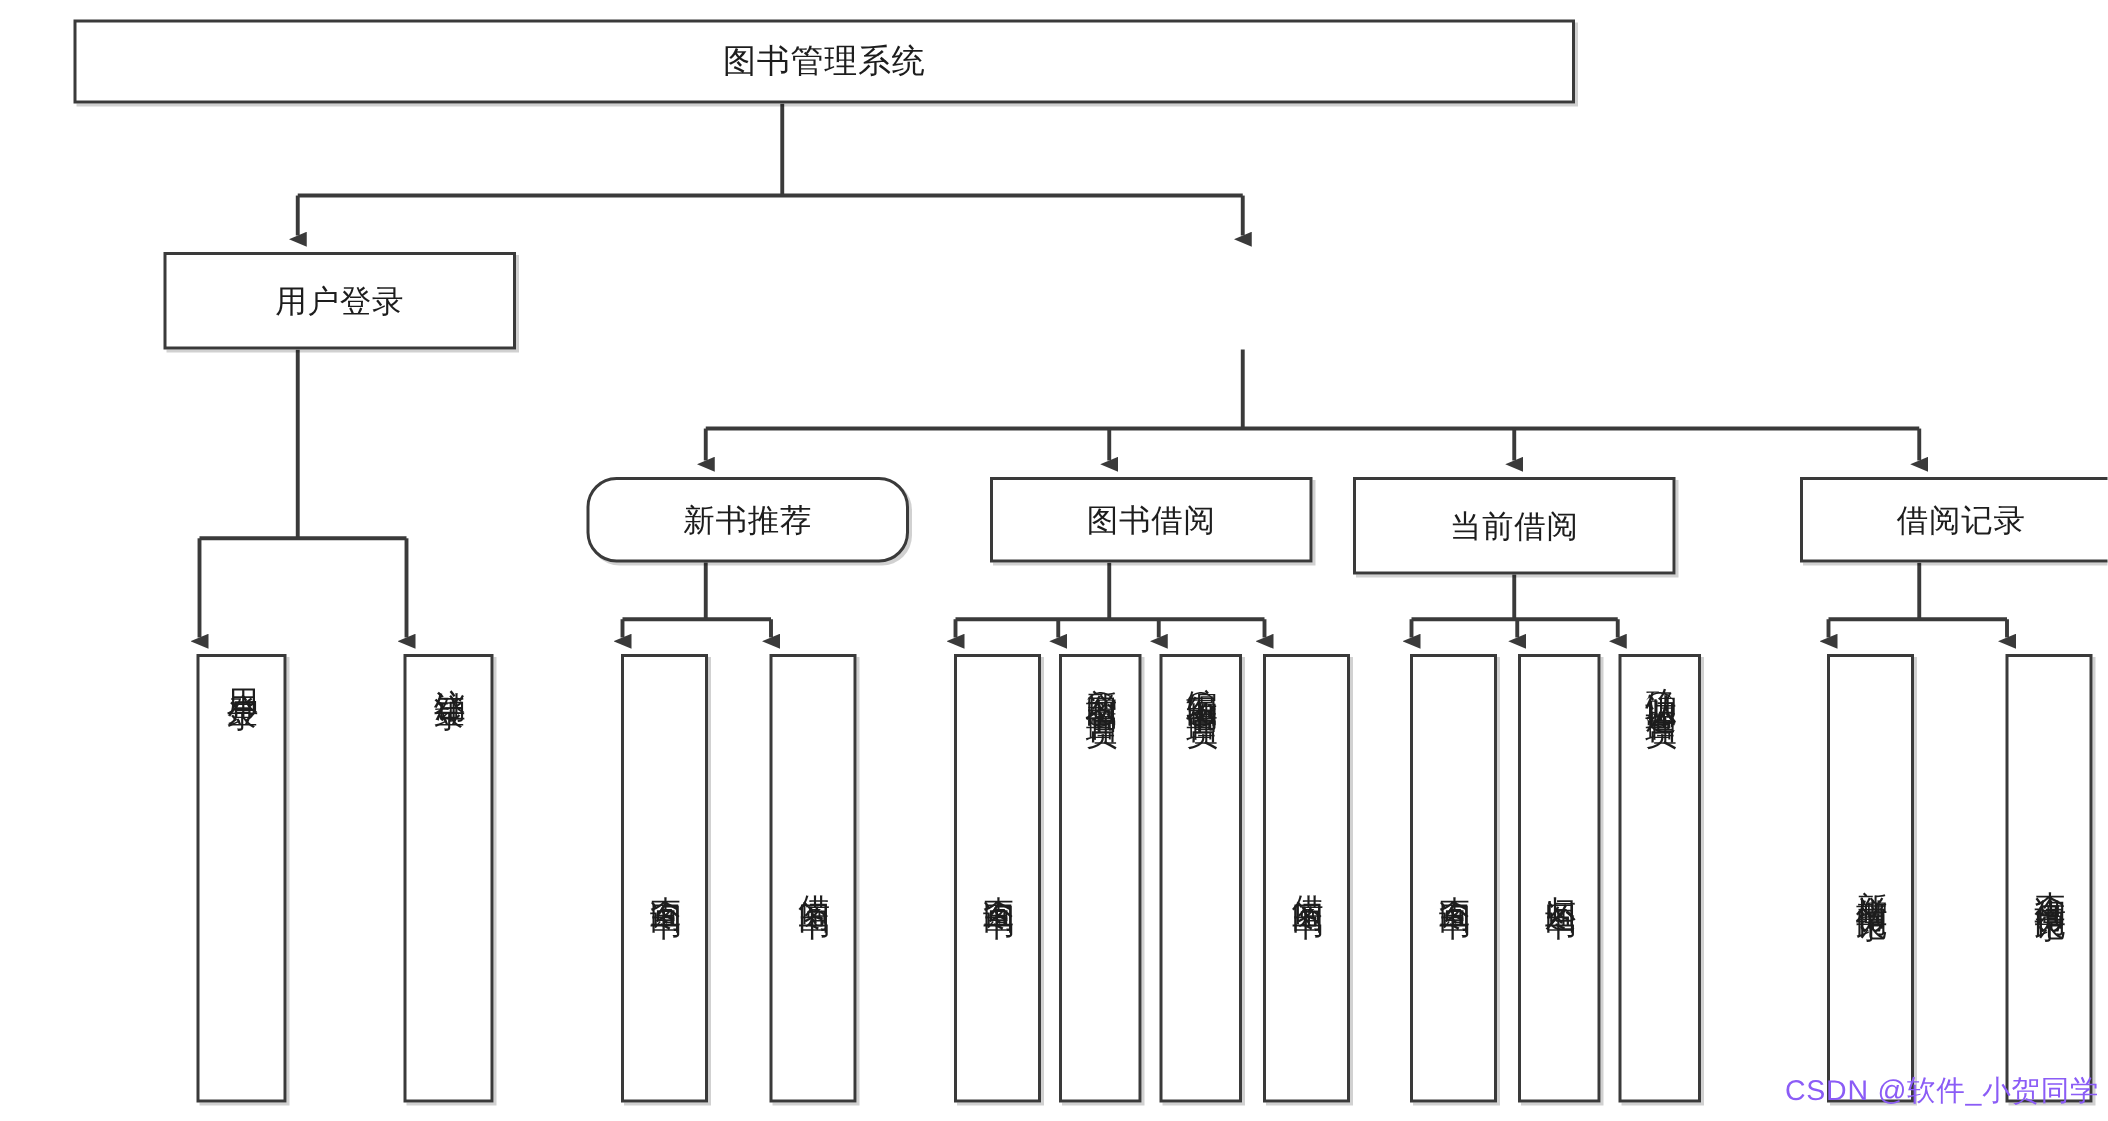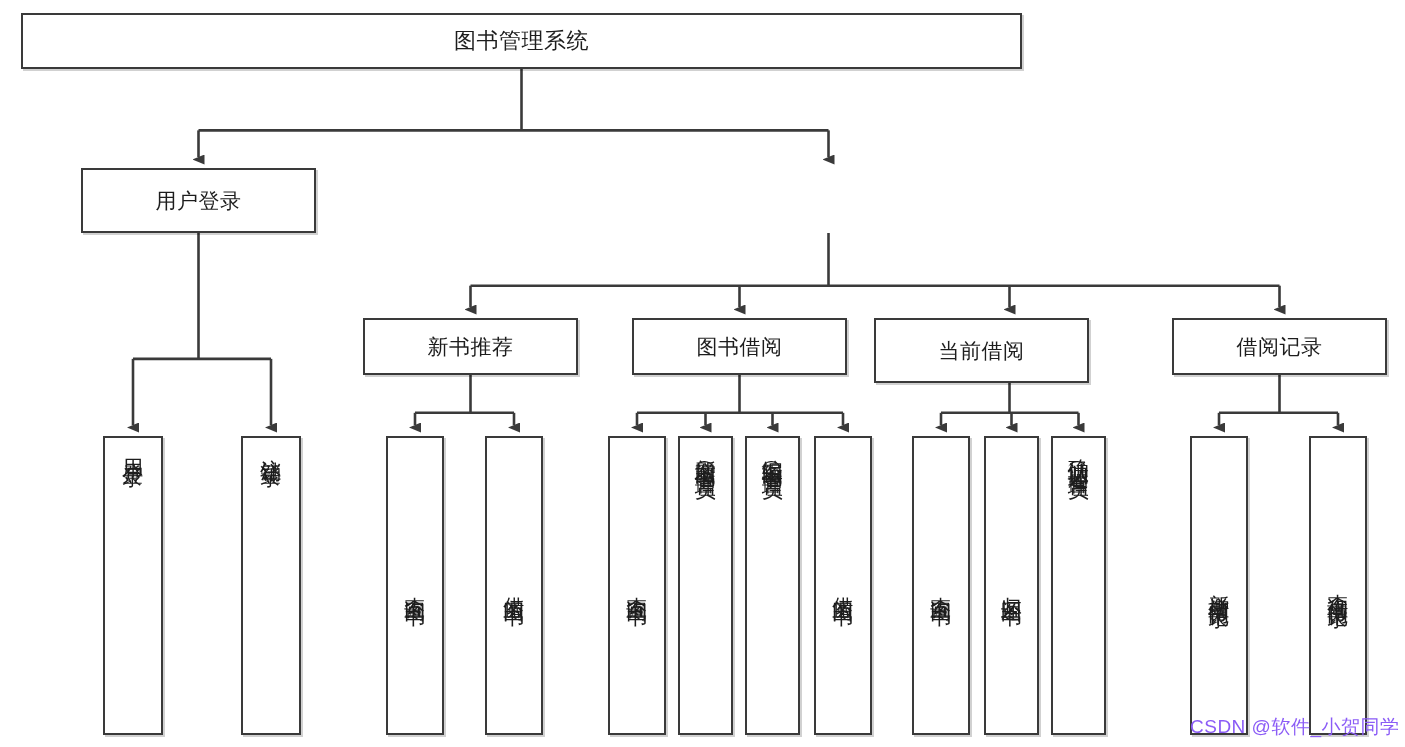--- a/index.html
+++ b/index.html
@@ -27,20 +27,21 @@
     top: 0;
     width: 1405px;
     height: 747px;
   }
   .node {
     position: absolute;
     box-sizing: border-box;
     border: 2px solid #3a3a3a;
     background: #ffffff;
     box-shadow: 2px 2px 0 rgba(0,0,0,0.18);
+    margin-left: 28px;
   }
   .node-label {
     position: absolute;
     left: 0; top: 0; right: 0; bottom: 0;
     display: flex;
     align-items: center;
     justify-content: center;
     color: #1d1d1d;
     letter-spacing: 0.5px;
     white-space: nowrap;
@@ -129,21 +130,21 @@
   </svg>
 
   <div class="node root horiz" style="left: 21px; top: 13px; width: 1001px; height: 56px;">
     <span class="node-label">图书管理系统</span>
   </div>
 
   <div class="node horiz" style="left: 81px; top: 168px; width: 235px; height: 65px;">
     <span class="node-label">用户登录</span>
   </div>
 
-  <div class="node horiz" style="left: 363px; top: 318px; width: 215px; height: 57px;">
+  <div class="node horiz" style="left: 363px; top: 318px; width: 215px; height: 57px; border-radius: 20px;">
     <span class="node-label">新书推荐</span>
   </div>
   <div class="node horiz" style="left: 632px; top: 318px; width: 215px; height: 57px;">
     <span class="node-label">图书借阅</span>
   </div>
   <div class="node horiz" style="left: 874px; top: 318px; width: 215px; height: 65px; text-align: center;">
     <span class="node-label">当前借阅</span>
   </div>
   <div class="node horiz" style="left: 1172px; top: 318px; width: 215px; height: 57px;">
     <span class="node-label">借阅记录</span>

